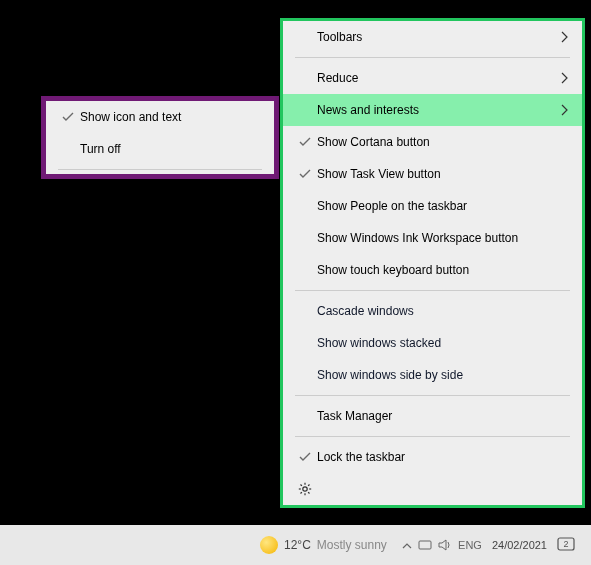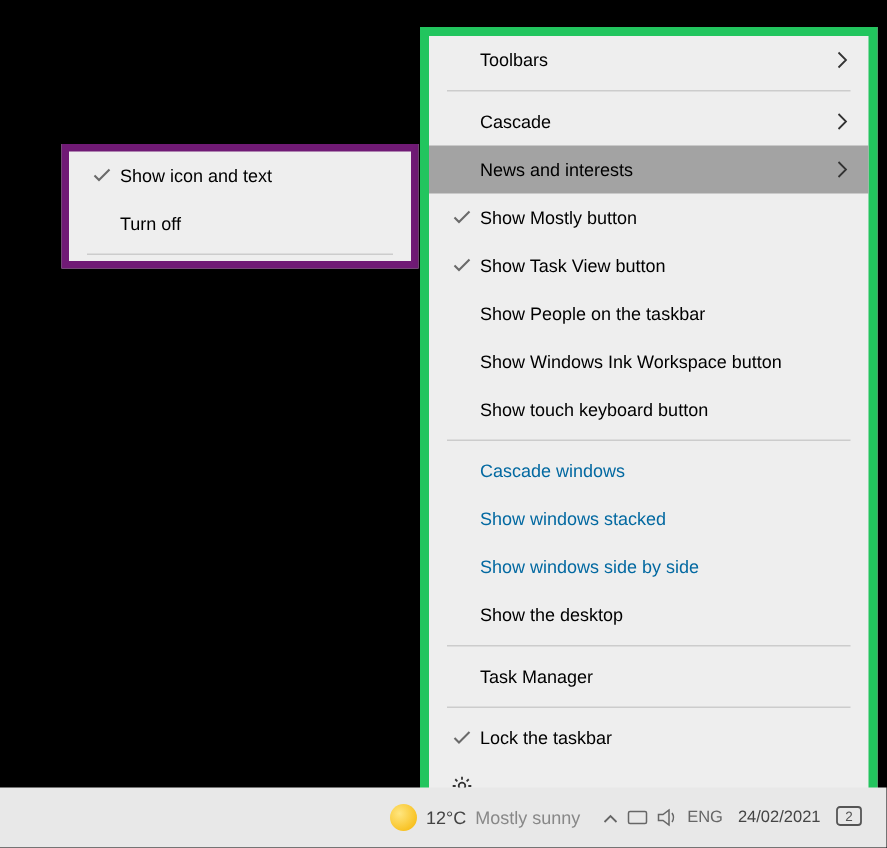--- a/index.html
+++ b/index.html
@@ -11,45 +11,45 @@
       font-size: 12px;
       position: relative;
       overflow: hidden;
     }
     .main-menu {
       position: absolute;
       top: 18px;
       right: 6px;
       width: 305px;
       background: #eeeeee;
-      border: 6px solid #22c55e;
+      border: 3px solid #22c55e;
       box-shadow: 2px 2px 6px rgba(0,0,0,0.3);
     }
     .submenu {
       position: absolute;
       top: 96px;
       left: 41px;
       width: 238px;
       background: #eeeeee;
       border: 5px solid #701a75;
       box-shadow: 2px 2px 6px rgba(0,0,0,0.3);
     }
     .menu-item {
       display: flex;
       align-items: center;
       height: 32px;
       padding: 0 14px 0 10px;
       cursor: default;
       color: #000;
     }
     .menu-item.highlighted {
-      background: #a3a3a3;
+      background: #86efac;
     }
     .menu-item.disabled {
-      color: #0369a1;
+      color: #0f172a;
     }
     .menu-check {
       width: 24px;
       display: flex;
       justify-content: center;
       align-items: center;
     }
     .menu-label {
       flex: 1;
     }
@@ -131,21 +131,21 @@
     <span class="menu-arrow">
       <svg width="8" height="12" viewBox="0 0 8 12">
           <path d="M2 1 L7 6 L2 11" stroke="#333" stroke-width="1.2" fill="none"></path>
         </svg>
     </span>
   </div>
   <div class="sep"></div>
 
   <div class="menu-item">
     <span class="menu-check"></span>
-    <span class="menu-label">Cascade</span>
+    <span class="menu-label">Reduce</span>
     <span class="menu-arrow">
       <svg width="8" height="12" viewBox="0 0 8 12">
           <path d="M2 1 L7 6 L2 11" stroke="#333" stroke-width="1.2" fill="none"></path>
         </svg>
     </span>
   </div>
   <div class="menu-item highlighted">
     <span class="menu-check"></span>
     <span class="menu-label">News and interests</span>
     <span class="menu-arrow">
@@ -153,21 +153,21 @@
           <path d="M2 1 L7 6 L2 11" stroke="#333" stroke-width="1.2" fill="none"></path>
         </svg>
     </span>
   </div>
   <div class="menu-item">
     <span class="menu-check">
       <svg width="12" height="12" viewBox="0 0 12 12">
           <path d="M1 6 L4 9 L11 2" stroke="#6a6a6a" stroke-width="1.4" fill="none"></path>
         </svg>
     </span>
-    <span class="menu-label">Show Mostly button</span>
+    <span class="menu-label">Show Cortana button</span>
   </div>
   <div class="menu-item">
     <span class="menu-check">
       <svg width="12" height="12" viewBox="0 0 12 12">
           <path d="M1 6 L4 9 L11 2" stroke="#6a6a6a" stroke-width="1.4" fill="none"></path>
         </svg>
     </span>
     <span class="menu-label">Show Task View button</span>
   </div>
   <div class="menu-item">
@@ -188,24 +188,20 @@
     <span class="menu-check"></span>
     <span class="menu-label">Cascade windows</span>
   </div>
   <div class="menu-item disabled">
     <span class="menu-check"></span>
     <span class="menu-label">Show windows stacked</span>
   </div>
   <div class="menu-item disabled">
     <span class="menu-check"></span>
     <span class="menu-label">Show windows side by side</span>
-  </div>
-  <div class="menu-item">
-    <span class="menu-check"></span>
-    <span class="menu-label">Show the desktop</span>
   </div>
   <div class="sep"></div>
 
   <div class="menu-item">
     <span class="menu-check"></span>
     <span class="menu-label">Task Manager</span>
   </div>
   <div class="sep"></div>
 
   <div class="menu-item">

